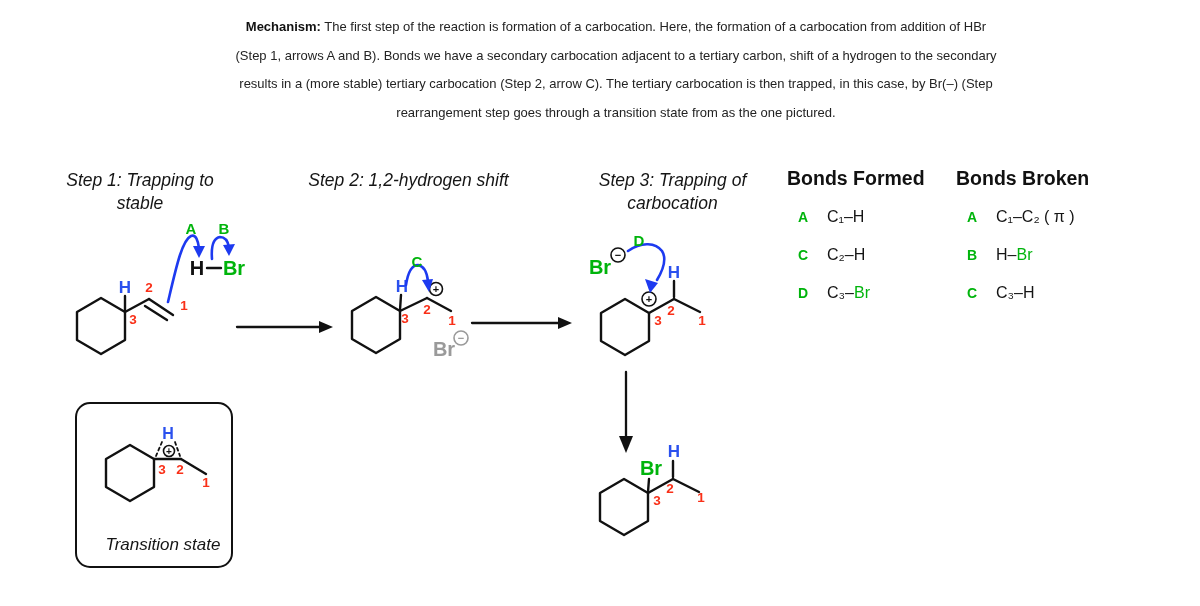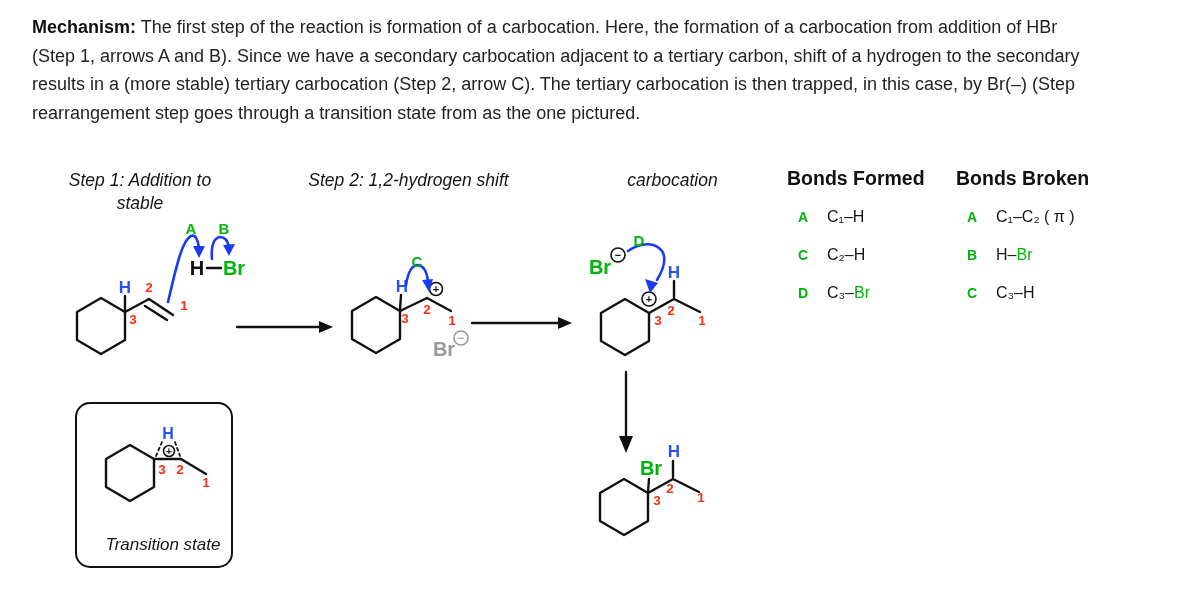--- a/index.html
+++ b/index.html
@@ -1,19 +1,19 @@
 <!DOCTYPE html>
 <html style="--green: #00b40c; --blue: #2a50ee; --bluearrow: #1d3af0; --red: #f93018; --gray: #9a9a9a; --ink: #111111;"><head>
 <meta charset="utf-8">
 <style>
   html,body{margin:0;padding:0;background:#fff;}
   .canvas{position:relative;width:1200px;height:606px;background:#fff;overflow:hidden;
           font-family:"Liberation Sans","DejaVu Sans",sans-serif;color:#111;}
-  .para{position:absolute;left:32px;top:13px;width:1168px;font-size:18px;line-height:28.5px;
-        color:#232323;}
+  .para{position:absolute;left:32px;top:13px;width:1168px;font-size:13px;line-height:28.5px;
+        color:#232323;text-align:center;}
   .para .pline{display:block;white-space:nowrap;overflow:hidden;}
   .para b{color:#111;}
   .step-head{position:absolute;font-style:italic;font-size:17.5px;line-height:22.5px;
              text-align:center;color:#151515;}
   #head1{left:50px;top:169px;width:180px;}
   #head2{left:286px;top:169px;width:245px;}
   #head3{left:580px;top:169px;width:185px;}
   .bonds-col{position:absolute;top:167px;}
   #bonds-formed{left:787px;}
   #bonds-broken{left:956px;}
@@ -46,31 +46,32 @@
   .ts-label{position:absolute;left:75px;top:535px;width:176px;text-align:center;
             font-style:italic;font-size:17px;color:#151515;}
 </style>
 </head>
 <body>
 
 <div class="canvas">
 
   <div class="para">
     <span class="pline"><b>Mechanism:</b><span> The first step of the reaction is formation of a carbocation. Here, the formation of a carbocation from addition of HBr</span></span>
-    <span class="pline">(Step 1, arrows A and B). Since we have a secondary carbocation adjacent to a tertiary carbon, shift of a hydrogen to the secondary</span>
+    <span class="pline">(Step 1, arrows A and B). Bonds we have a secondary carbocation adjacent to a tertiary carbon, shift of a hydrogen to the secondary</span>
     <span class="pline">results in a (more stable) tertiary carbocation (Step 2, arrow C). The tertiary carbocation is then trapped, in this case, by Br(–) (Step</span>
     <span class="pline">rearrangement step goes through a transition state from as the one pictured.</span>
   </div>
 
   <div class="step-head" id="head1">
-    <div>Step 1: Addition to</div>
+    <div>Step 1: Trapping to</div>
     <div>stable</div>
   </div>
   <div class="step-head" id="head2">Step 2: 1,2-hydrogen shift</div>
   <div class="step-head" id="head3">
+    <div>Step 3: Trapping of</div>
     <div>carbocation</div>
   </div>
 
   <div class="bonds-col" id="bonds-formed">
     <div class="bonds-title">Bonds Formed</div>
     <div class="bond-row">
       <span class="bond-letter">A</span>
       <span class="bond-formula"><span>C₁–H</span><span class="grn"></span></span>
     </div>
     <div class="bond-row">

